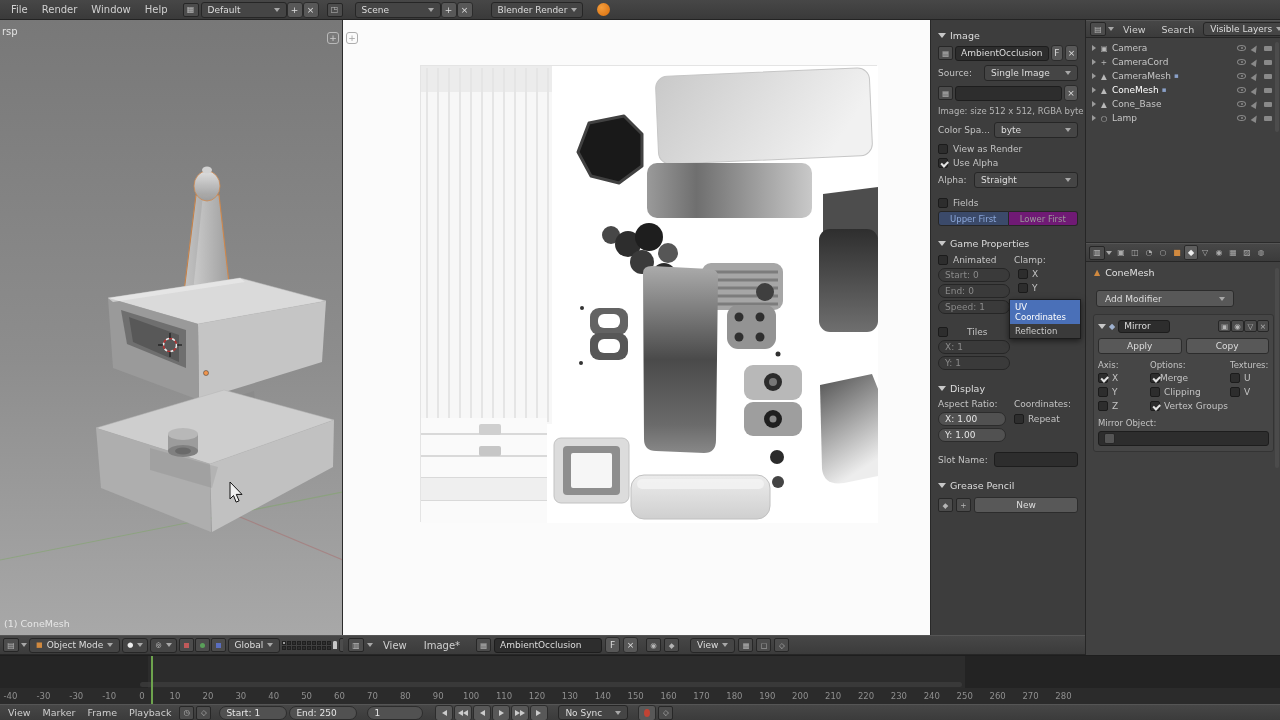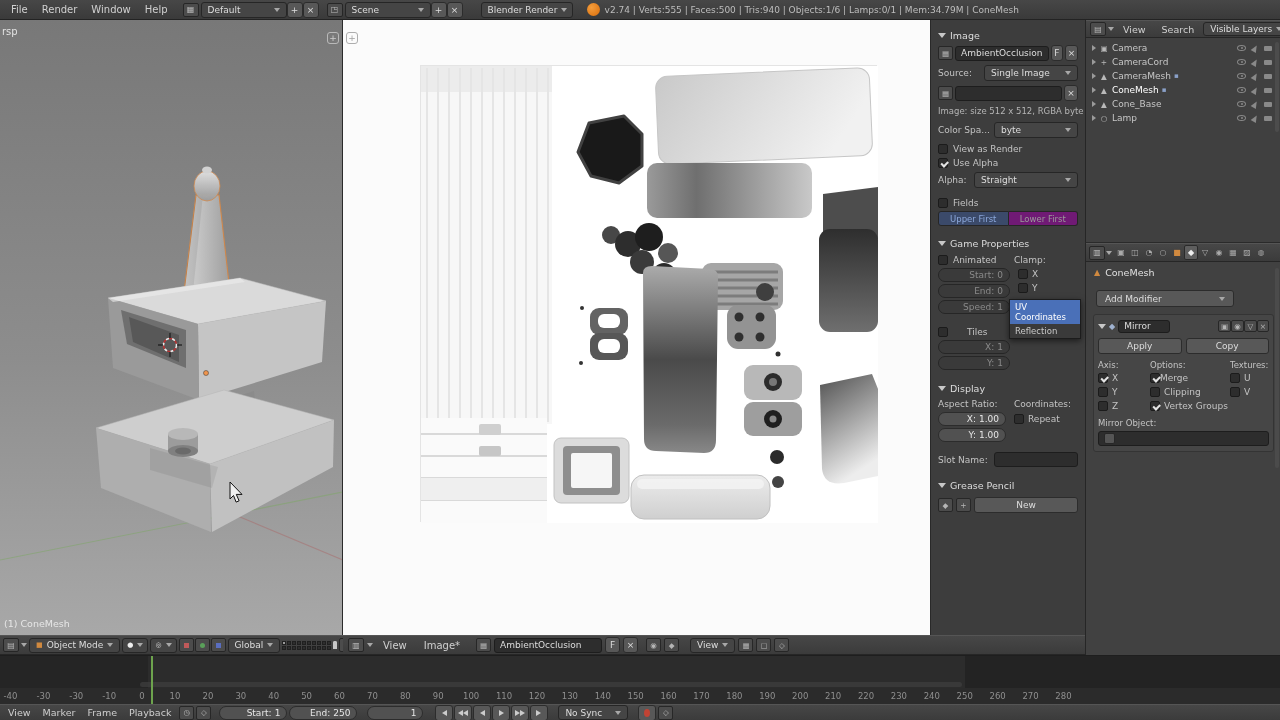--- a/index.html
+++ b/index.html
@@ -4,21 +4,21 @@
 <style>
   *{margin:0;padding:0;box-sizing:border-box}
   html,body{width:1280px;height:720px;overflow:hidden}
   body{font-family:"DejaVu Sans","Liberation Sans",sans-serif;background:#3c3c3c;font-size:10px;color:#ccc}
   #app{position:relative;width:1280px;height:720px}
   .abs{position:absolute}
   .row{display:flex;align-items:center}
   .lbl{font-size:9px;color:#c3c3c3;white-space:nowrap}
   .dd{background:#454545;border:1px solid #262626;border-radius:3px;height:16px;display:inline-flex;align-items:center;gap:4px;padding:0 6px;color:#ddd;font-size:9px;white-space:nowrap}
   .btn{background:#585858;border:1px solid #2c2c2c;border-radius:3px;height:16px;display:inline-flex;align-items:center;justify-content:center;color:#ddd;font-size:9px;padding:0 5px;white-space:nowrap}
-  .num{background:#515151;border:1px solid #2c2c2c;border-radius:8px;height:14px;display:inline-flex;align-items:center;justify-content:flex-end;gap:3px;color:#e6e6e6;font-size:9px;padding:0 6px;white-space:nowrap}
+  .num{background:#515151;border:1px solid #2c2c2c;border-radius:8px;height:14px;display:inline-flex;align-items:center;justify-content:flex-start;gap:3px;color:#e6e6e6;font-size:9px;padding:0 6px;white-space:nowrap}
   .num.dis{background:#3a3a3a;color:#8a8a8a;border-color:#262626}
   .cd{width:0;height:0;border-left:3px solid transparent;border-right:3px solid transparent;border-top:4px solid #a8a8a8;flex:none}
   .cr{width:0;height:0;border-top:3px solid transparent;border-bottom:3px solid transparent;border-left:4px solid #9a9a9a;flex:none}
   .cdl{width:0;height:0;border-left:4px solid transparent;border-right:4px solid transparent;border-top:5px solid #c8c8c8;flex:none}
   .ck{width:10px;height:10px;background:#2d2d2d;border:1px solid #1b1b1b;border-radius:2px;position:relative;flex:none}
   .ck.on::after{content:"";position:absolute;left:1.5px;top:2px;width:5px;height:2.5px;border-left:2px solid #e4e4e4;border-bottom:2px solid #e4e4e4;transform:rotate(-45deg)}
   .ed-icon{width:16px;height:14px;background:#4c4c4c;border:1px solid #262626;border-radius:2px;display:inline-flex;align-items:center;justify-content:center;font-size:8px;color:#bbb;flex:none}
   .hdrbar{background:linear-gradient(#474747,#3b3b3b);border-top:1px solid #555;border-bottom:1px solid #262626}
   .menu{font-size:10px;color:#d0d0d0;padding:0 7px;white-space:nowrap}
   .sec-hdr{display:flex;align-items:center;gap:4px;font-size:9.5px;color:#dcdcdc;height:16px;margin-top:4px}
@@ -63,32 +63,31 @@
         <span class="menu">Help</span>
       </div>
   <span class="ed-icon" style="margin-left:8px">▦</span>
   <span class="dd" style="width:86px;margin-left:2px">
     <span>Default</span>
         <span class="cd" style="margin-left:auto"></span>
   </span>
   <span class="btn" style="width:16px">+</span>
   <span class="btn" style="width:16px">×</span>
   <span class="ed-icon" style="margin-left:8px">◳</span>
-  <span class="dd" style="width:86px;margin-left:2px">
+  <span class="dd" style="width:86px;margin-left:12px">
     <span>Scene</span>
         <span class="cd" style="margin-left:auto"></span>
   </span>
   <span class="btn" style="width:16px">+</span>
   <span class="btn" style="width:16px">×</span>
   <span class="dd" style="margin-left:18px;width:92px">
     <span>Blender Render</span>
         <span class="cd" style="margin-left:auto"></span>
   </span>
   <span style="margin-left:14px;width:13px;height:13px;border-radius:50%;background:radial-gradient(circle at 35% 35%,#f49d3c,#d96d0b);flex:none"></span>
-  <span class="lbl" style="margin-left:5px;color:#bdbdbd">v2.74 | Verts:555 | Faces:500 | Tris:940 | Objects:1/6 | Lamps:0/1 | Mem:34.79M | ConeMesh</span>
 </div>
 
 <div class="abs" style="left:0;top:20px;width:343px;height:615px;background:linear-gradient(180deg,#787878 0%,#8d8d8d 55%,#a8a8a8 100%);border-right:1px solid #2b2b2b;overflow:hidden;">
   <svg width="343" height="615" viewBox="0 0 343 615">
     <defs>
       <linearGradient id="gCone" x1="0" y1="0" x2="1" y2="0">
             <stop offset="0" stop-color="#d8d8d8"></stop>
             <stop offset="1" stop-color="#9f9f9f"></stop>
           </linearGradient>
       <linearGradient id="gKnob" x1="0" y1="0" x2="0" y2="1">

